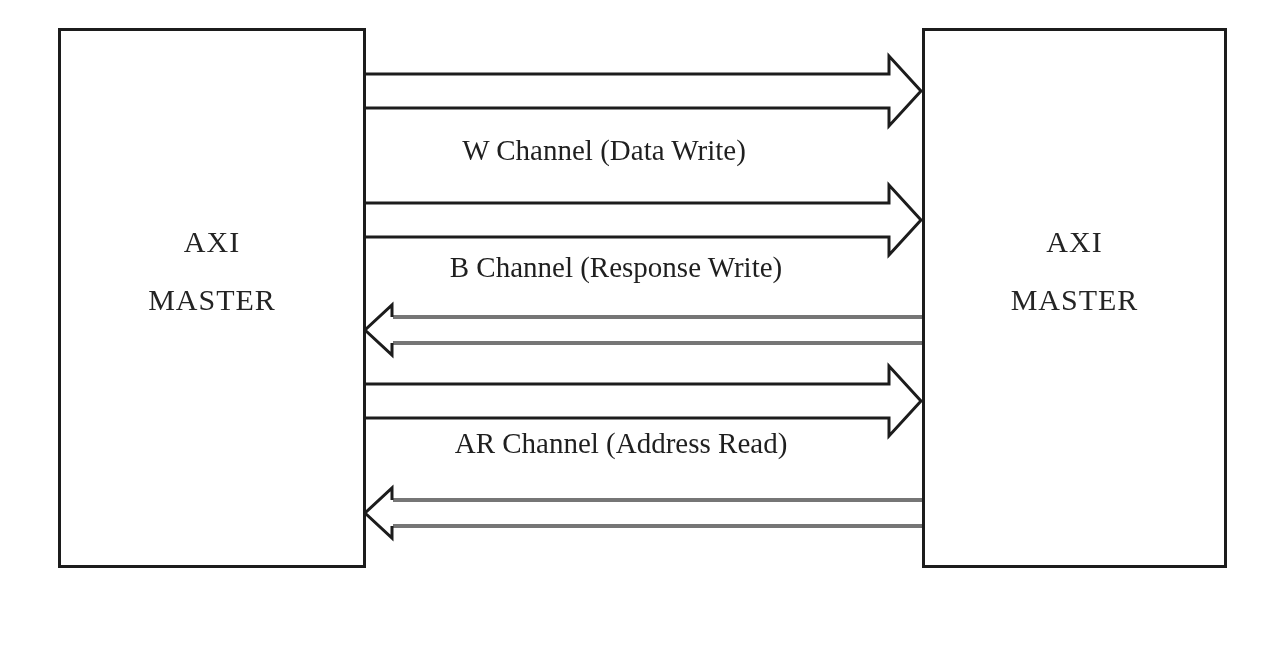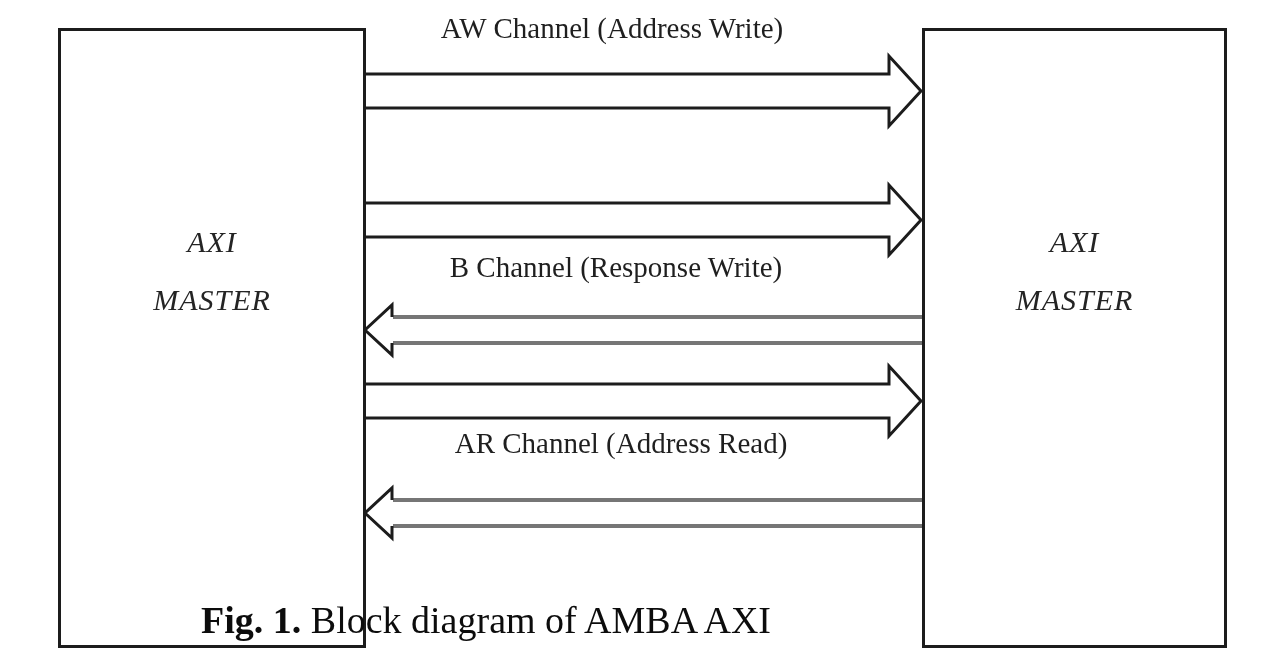--- a/index.html
+++ b/index.html
@@ -18,25 +18,24 @@
   .svg-layer {
     position: absolute;
     left: 0;
     top: 0;
     width: 1261px;
     height: 659px;
   }
   .block {
     position: absolute;
     top: 28px;
-    height: 620px;
+    height: 540px;
     border: 3px solid #1c1c1c;
     background: #ffffff;
     box-sizing: border-box;
-    font-style: italic;
   }
   .block.master { left: 58px;  width: 308px; }
   .block.slave  { left: 922px; width: 305px; }
   .block-line {
     position: absolute;
     left: 0;
     width: 100%;
     text-align: center;
     font-size: 30px;
     color: #242424;
@@ -98,25 +97,22 @@
   <div class="block master">
     <div class="block-line l1">AXI</div>
     <div class="block-line l2">MASTER</div>
   </div>
 
   <div class="block slave">
     <div class="block-line l1">AXI</div>
     <div class="block-line l2">MASTER</div>
   </div>
 
-  <div class="chan-label" style="left:612px; top:12px;">AW Channel (Address Write)</div>
 
+  <div class="chan-label" style="left:604px; top:134px;">W Channel (Data Write)</div>
 
   <div class="chan-label" style="left:621px; top:427px;">AR Channel (Address Read)</div>
 
   <div class="chan-label" style="left:616px; top:251px;">B Channel (Response Write)</div>
 
 
-  <div class="caption">
-    <span class="fig">Fig. 1.</span><span> Block diagram of AMBA AXI</span>
-  </div>
 
 </div>
 
 </body></html>

